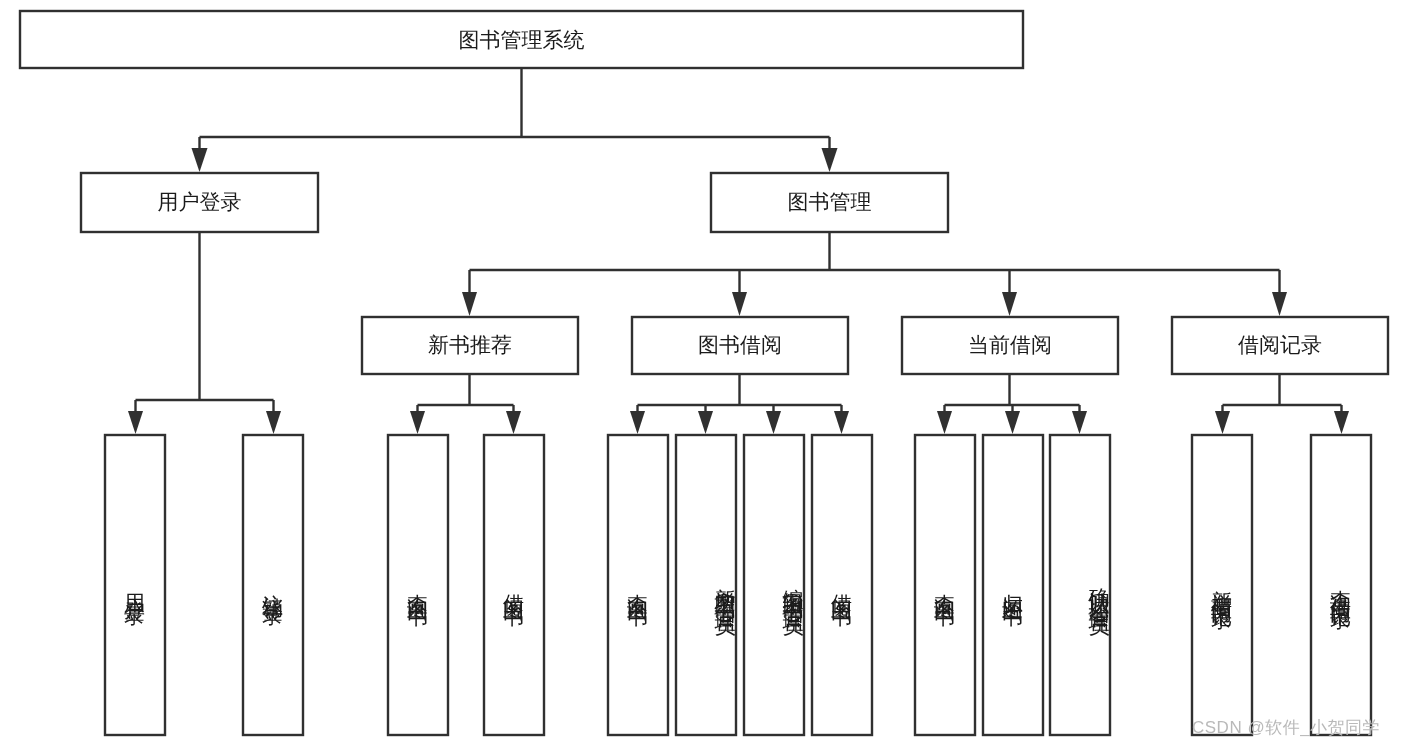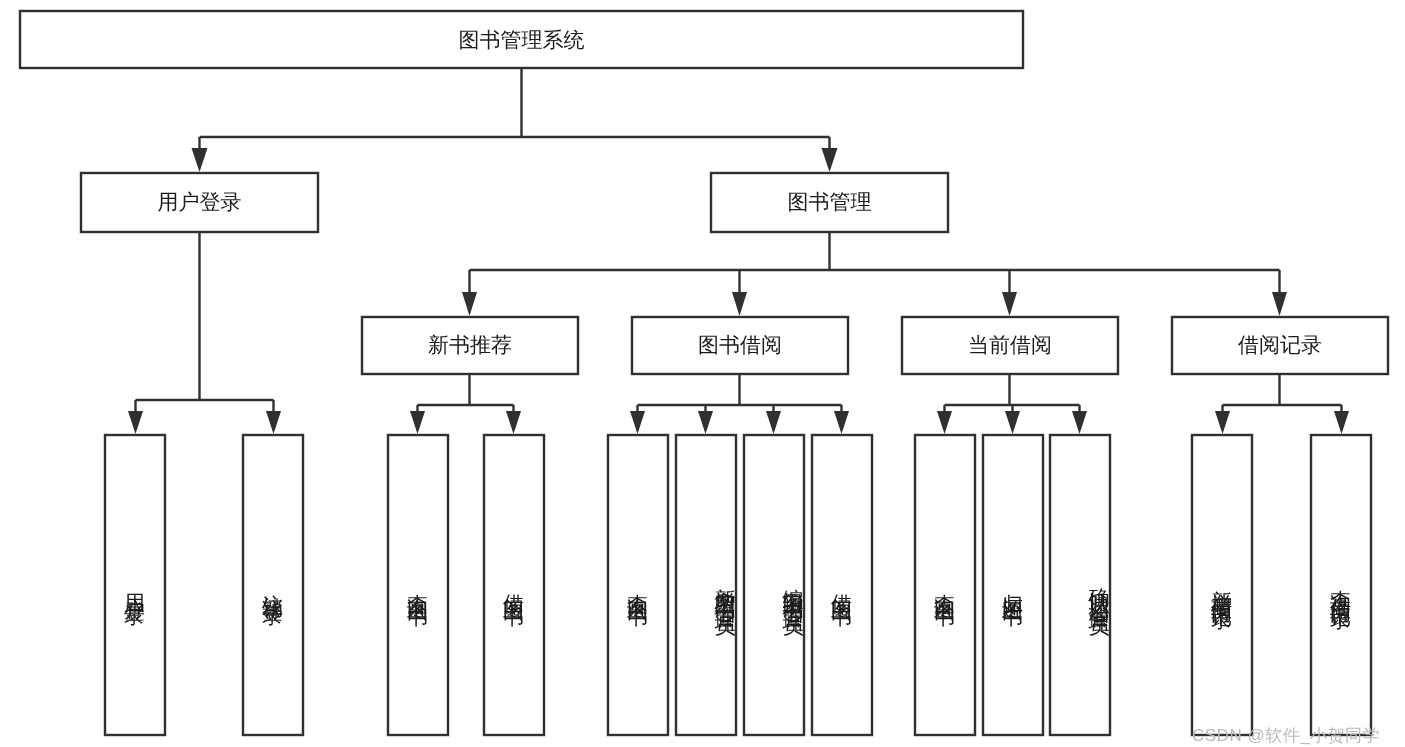--- a/index.html
+++ b/index.html
@@ -64,21 +64,20 @@
     white-space: nowrap;
     pointer-events: none;
   }
   .watermark {
     position: absolute;
     font-family: "Liberation Sans", "DejaVu Sans", sans-serif;
     font-size: 17px;
     color: #b9b9b9;
     white-space: nowrap;
     letter-spacing: 0.5px;
-    margin-top: 8px;
   }
 </style>
 </head>
 <body>
 
 <div id="diagram-root">
 
   <svg class="flow" viewBox="0 0 1405 747">
 
     <g>

